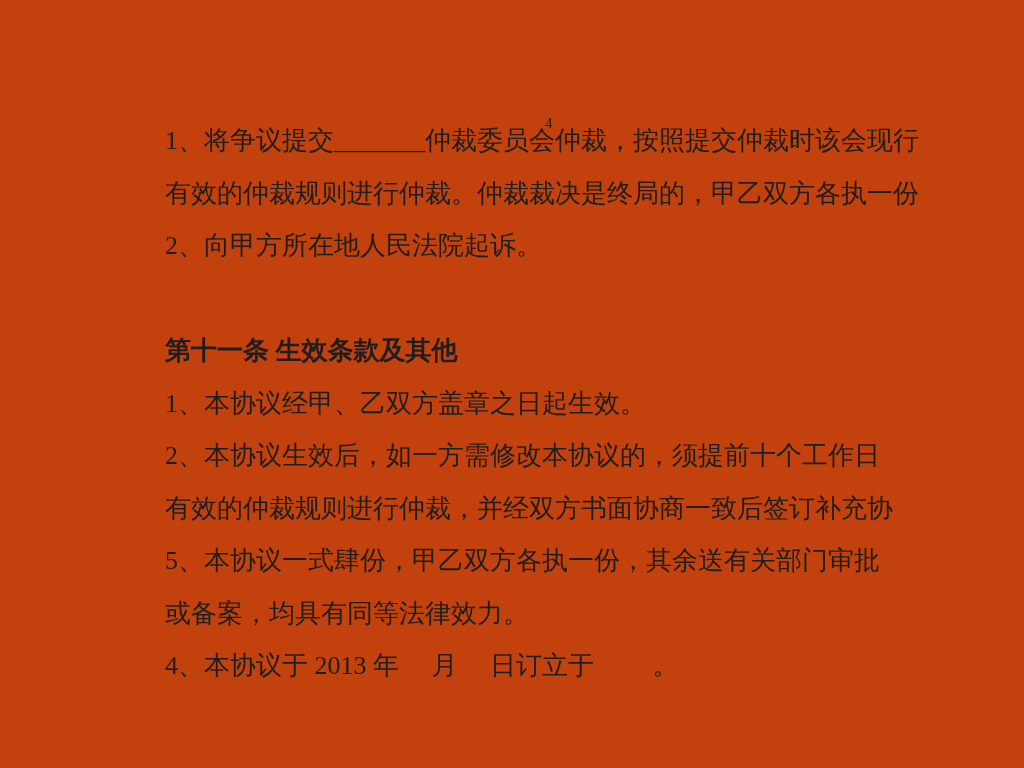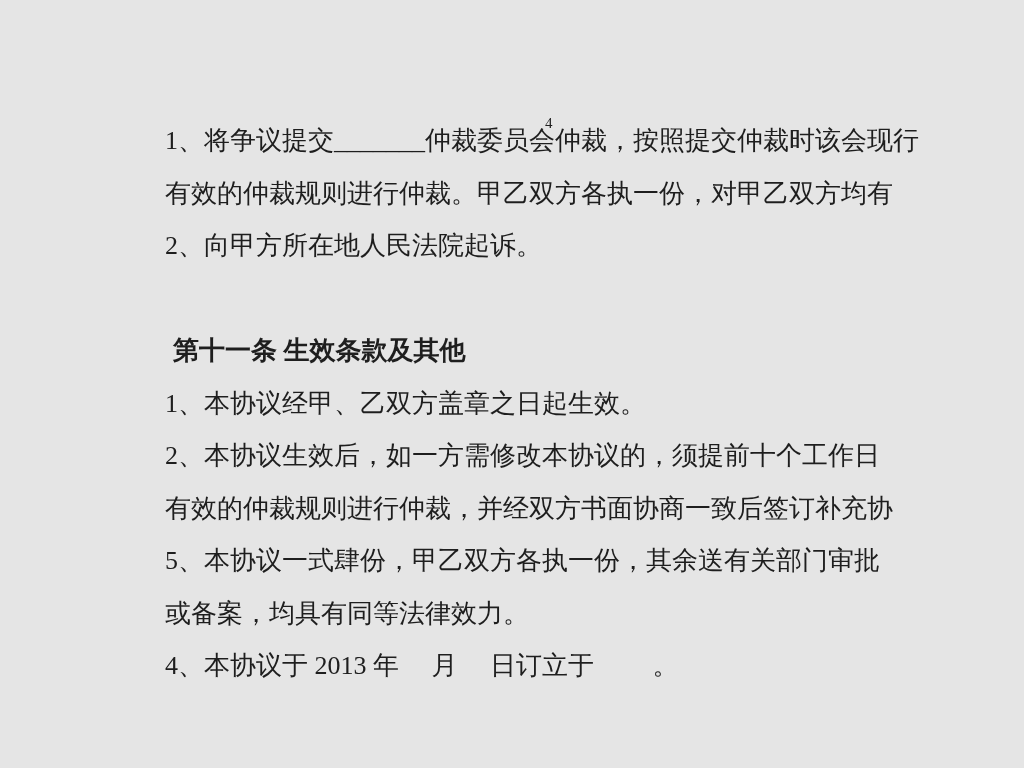--- a/index.html
+++ b/index.html
@@ -7,39 +7,38 @@
     padding: 0;
     width: 1024px;
     height: 768px;
     overflow: hidden;
     background: #ffffff;
     font-family: "Liberation Serif", "DejaVu Serif", serif;
   }
   .page {
     position: absolute;
     inset: 0;
-    background: #e5e5e5;
+    background: #c2410c;
   }
   .textblock {
     position: absolute;
     left: 165px;
     top: 115px;
     width: 710px;
     color: #1e1e1e;
     font-size: 26px;
   }
   .line {
     height: 52.5px;
     line-height: 52.5px;
     white-space: pre;
   }
   .line.spacer {  }
   .heading {
     font-weight: bold;
-    margin-left: 8px;
   }
   .sup {
     display: inline-block;
     width: 0;
     overflow: visible;
     position: relative;
     top: -21px;
     left: -10px;
     font-size: 15px;
     line-height: 1;
@@ -47,21 +46,21 @@
   }
 </style>
 </head>
 <body>
 
 <div class="page">
   <div class="textblock">
 
     <div class="line"><span>1、将争议提交</span><span>_______</span><span>仲裁委员会</span><span class="sup">4</span><span>仲裁，按照提交仲裁时该会现行</span></div>
 
-    <div class="line">有效的仲裁规则进行仲裁。甲乙双方各执一份，对甲乙双方均有</div>
+    <div class="line">有效的仲裁规则进行仲裁。仲裁裁决是终局的，甲乙双方各执一份</div>
 
 
     <div class="line">2、向甲方所在地人民法院起诉。</div>
 
     <div class="line spacer"></div>
 
     <div class="line heading">第十一条 生效条款及其他</div>
 
     <div class="line">1、本协议经甲、乙双方盖章之日起生效。</div>
 

